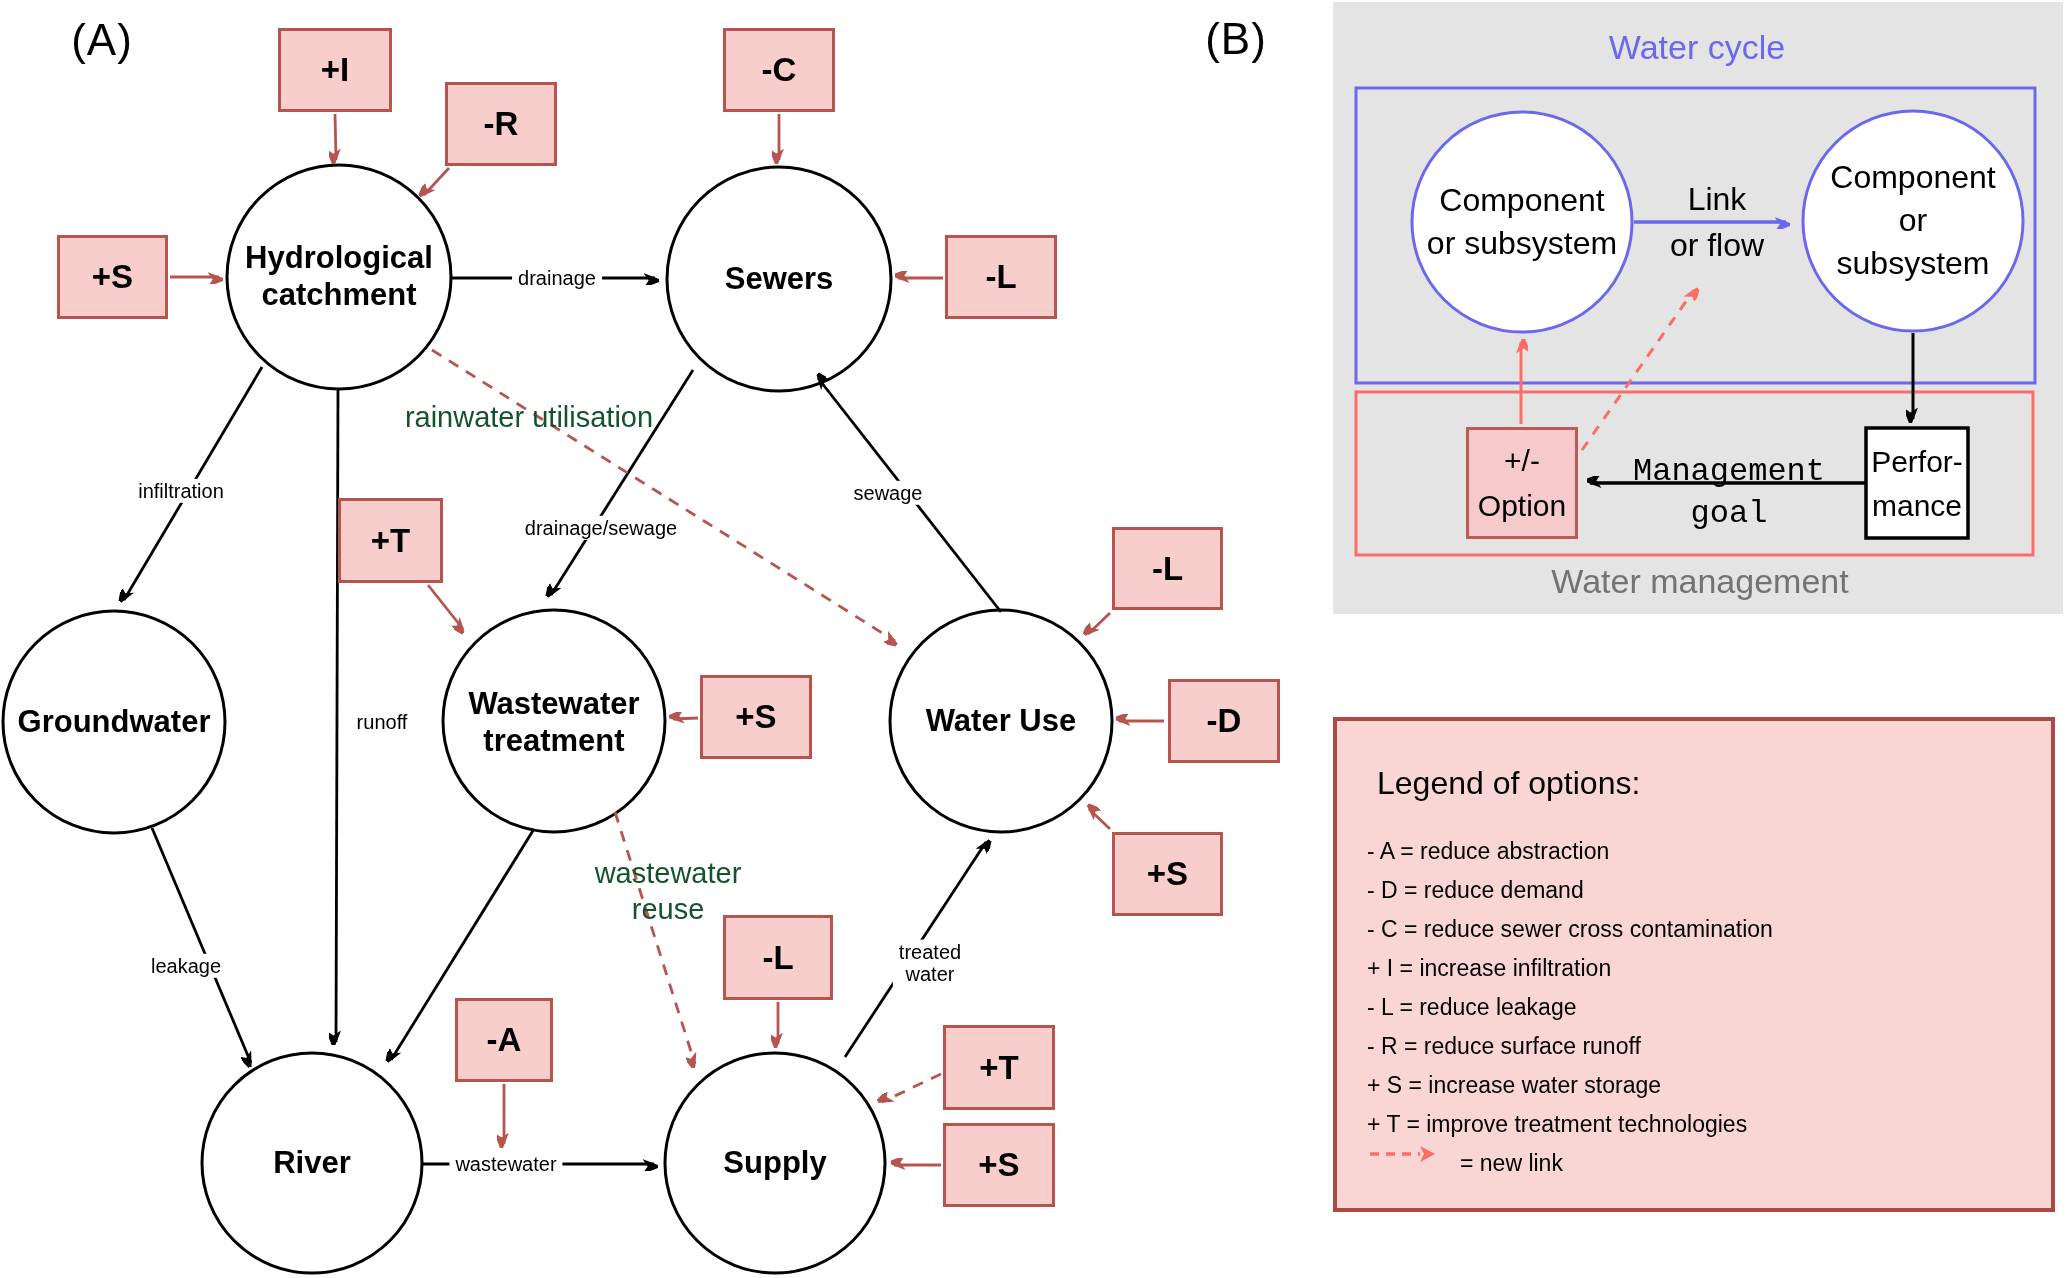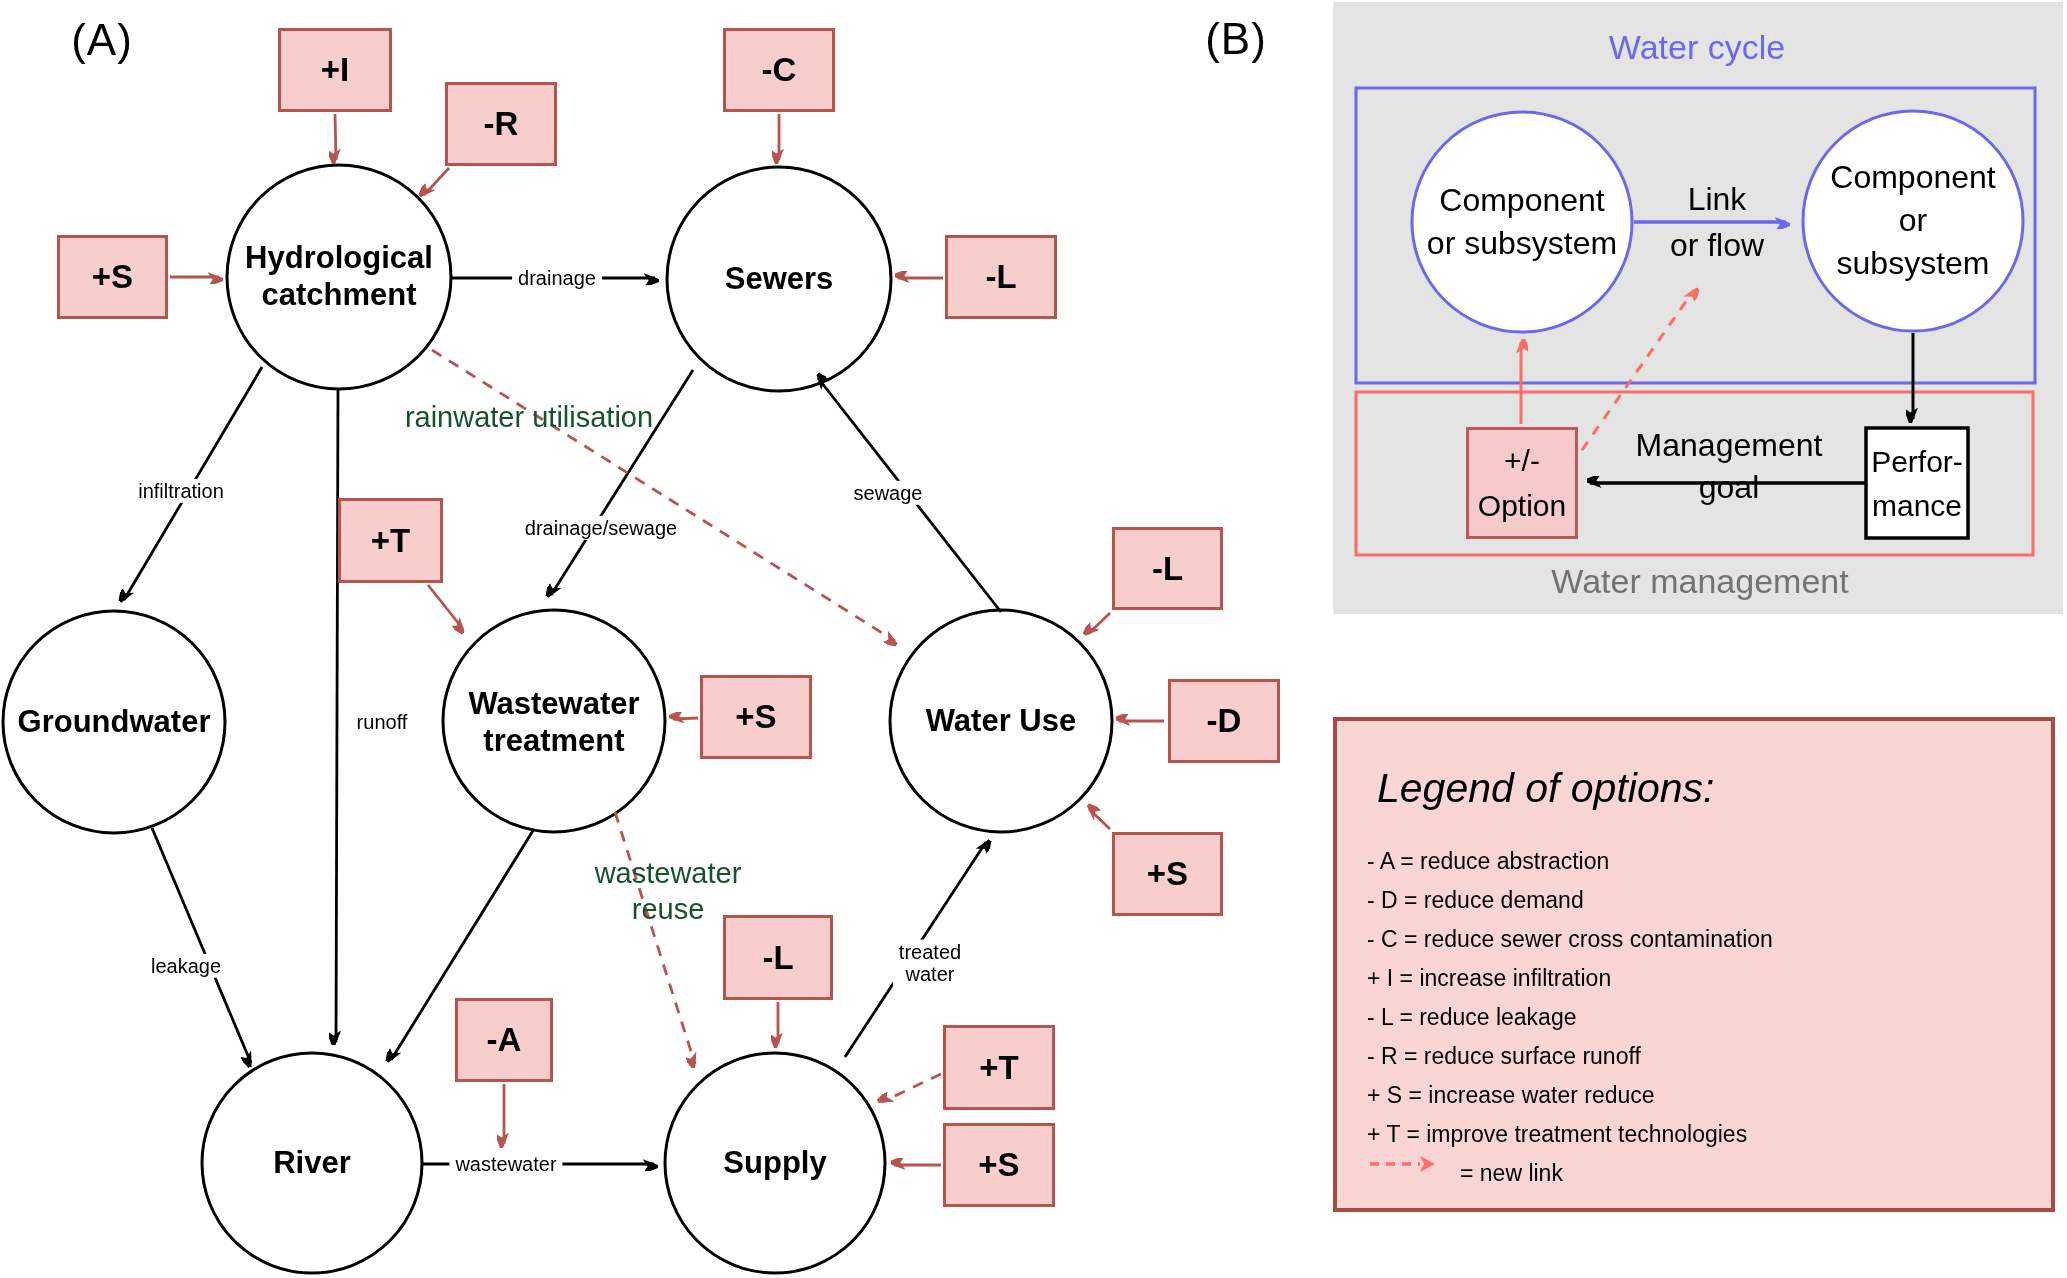--- a/index.html
+++ b/index.html
@@ -18,21 +18,21 @@
        font-size:33px;font-weight:bold;z-index:4;}
   .optB{position:absolute;display:flex;flex-direction:column;align-items:center;justify-content:center;
        background:#f6caca;border:3px solid #bc5b55;box-sizing:border-box;
        font-size:30px;font-weight:normal;z-index:4;white-space:pre-line;text-align:center;line-height:1.5;}
   .b32{font-size:32px;}
   .b30{font-size:30px;}
   .blue-t{color:#6b68ee;font-size:34px;}
   .salmon-t{color:#737373;font-size:34px;}
   .legend{position:absolute;left:1333px;top:717px;width:722px;height:495px;
           background:#f9d6d4;border:4px solid #ab4a44;box-sizing:border-box;z-index:3;}
-  .legend-title{font-style:italic;font-size:41px;margin:44px 0 6px 40px;}
+  .legend-title{font-size:32px;margin:44px 0 6px 40px;}
   .legend-items{margin:30px 0 0 30px;}
   .legend-item{font-size:23px;line-height:39px;height:39px;}
   .legend-newlink{display:flex;align-items:flex-start;}
   .legend-newlink svg{margin:0 24px 0 3px;}
 </style>
 </head>
 <body>
 
 <div id="stage">
 
@@ -184,36 +184,36 @@
 
   <div class="lbl blue-t" style="left:1697px;top:47px;">Water cycle</div>
   <div class="lbl b32" style="left:1522px;top:222px;line-height:1.35;">Component
 or subsystem</div>
   <div class="lbl b32" style="left:1913px;top:221px;line-height:1.35;">Component
 or subsystem</div>
   <div class="lbl b32" style="left:1717px;top:222px;line-height:1.45;">Link
 or flow</div>
   <div class="optB" style="left:1466px;top:427px;width:112px;height:112px;"><span style="white-space:pre-line;">+/-
 Option</span></div>
-  <div class="lbl b32" style="left:1729px;top:467px;line-height:1.3;">Management
+  <div class="lbl b32" style="left:1729px;top:493px;line-height:1.3;font-family:Liberation Mono, monospace;">Management
 goal</div>
   <div class="lbl b30" style="left:1917px;top:483px;line-height:1.45;">Perfor-
 mance</div>
   <div class="lbl salmon-t" style="left:1700px;top:581px;">Water management</div>
 
   <div class="legend">
     <div class="legend-title">Legend of options:</div>
     <div class="legend-items">
       <div class="legend-item">- A = reduce abstraction</div>
       <div class="legend-item">- D = reduce demand</div>
       <div class="legend-item">- C = reduce sewer cross contamination</div>
       <div class="legend-item">+ I = increase infiltration</div>
       <div class="legend-item">- L = reduce leakage</div>
       <div class="legend-item">- R = reduce surface runoff</div>
-      <div class="legend-item">+ S = increase water reduce</div>
+      <div class="legend-item">+ S = increase water storage</div>
       <div class="legend-item">+ T = improve treatment technologies</div>
       <div class="legend-item legend-newlink">
         <svg width="66" height="20" viewBox="0 0 66 20">
           <line x1="0" y1="10" x2="50" y2="10" stroke="#fb6e68" stroke-width="3.5" stroke-dasharray="9 7"></line>
           <path d="M50,2 L65,10 L50,18 L54,10 Z" fill="#fb6e68"></path>
         </svg>
         <span>= new link</span>
       </div>
     </div>
   </div>

